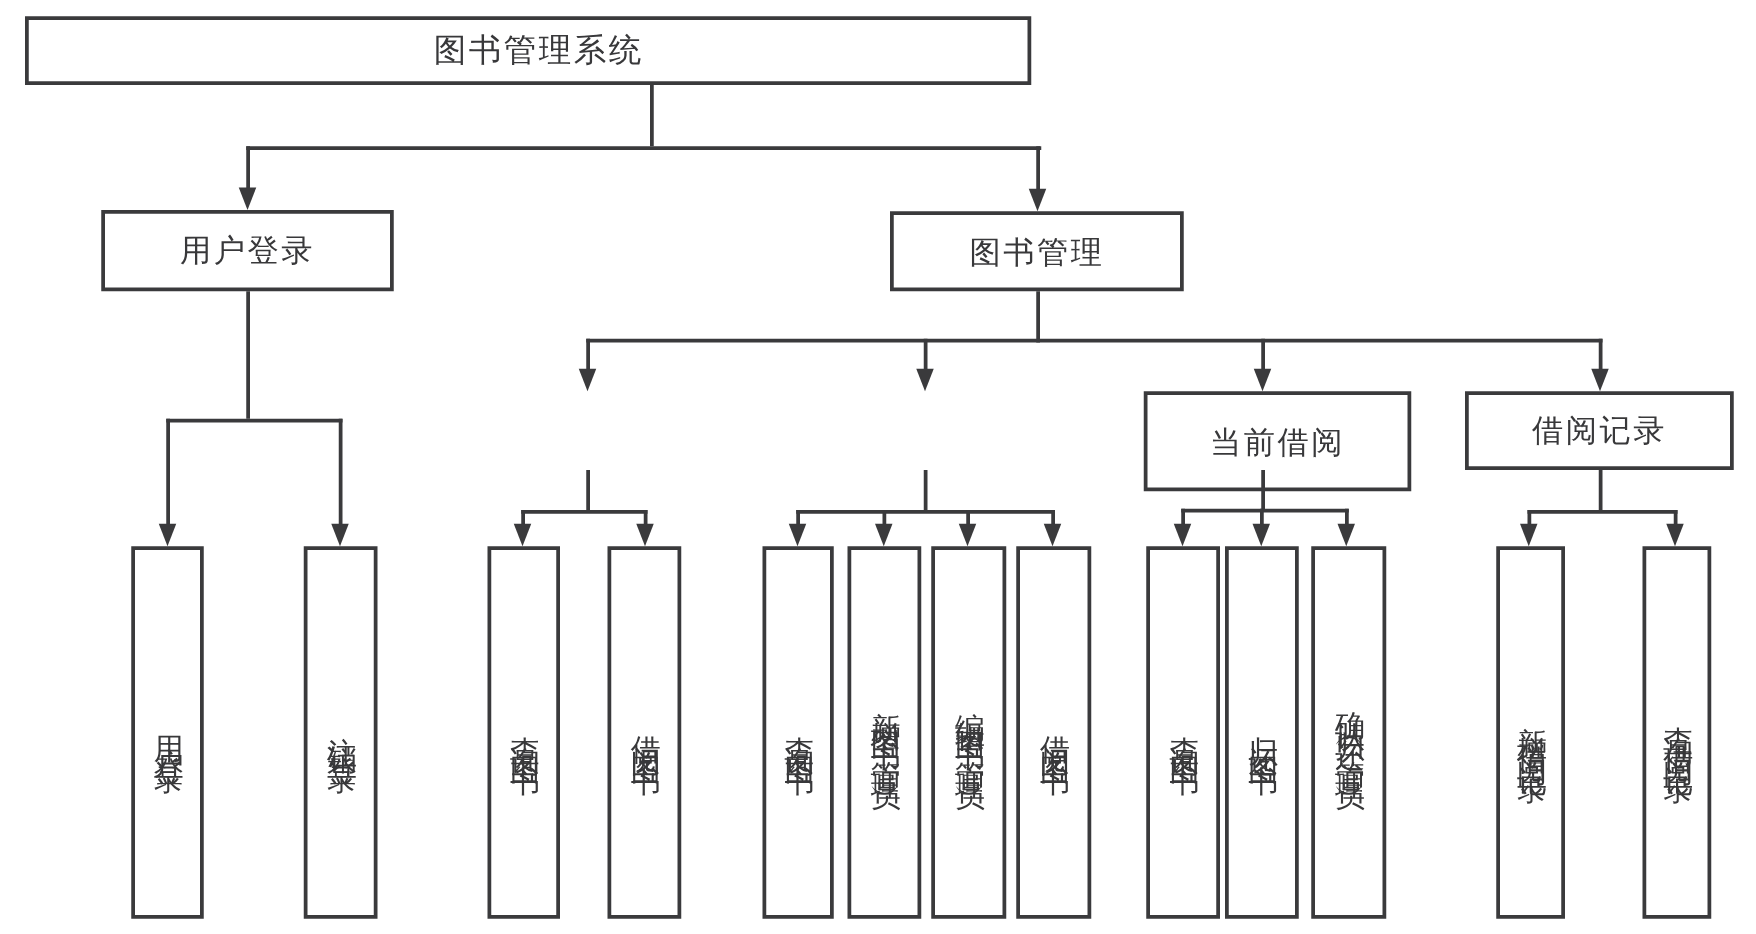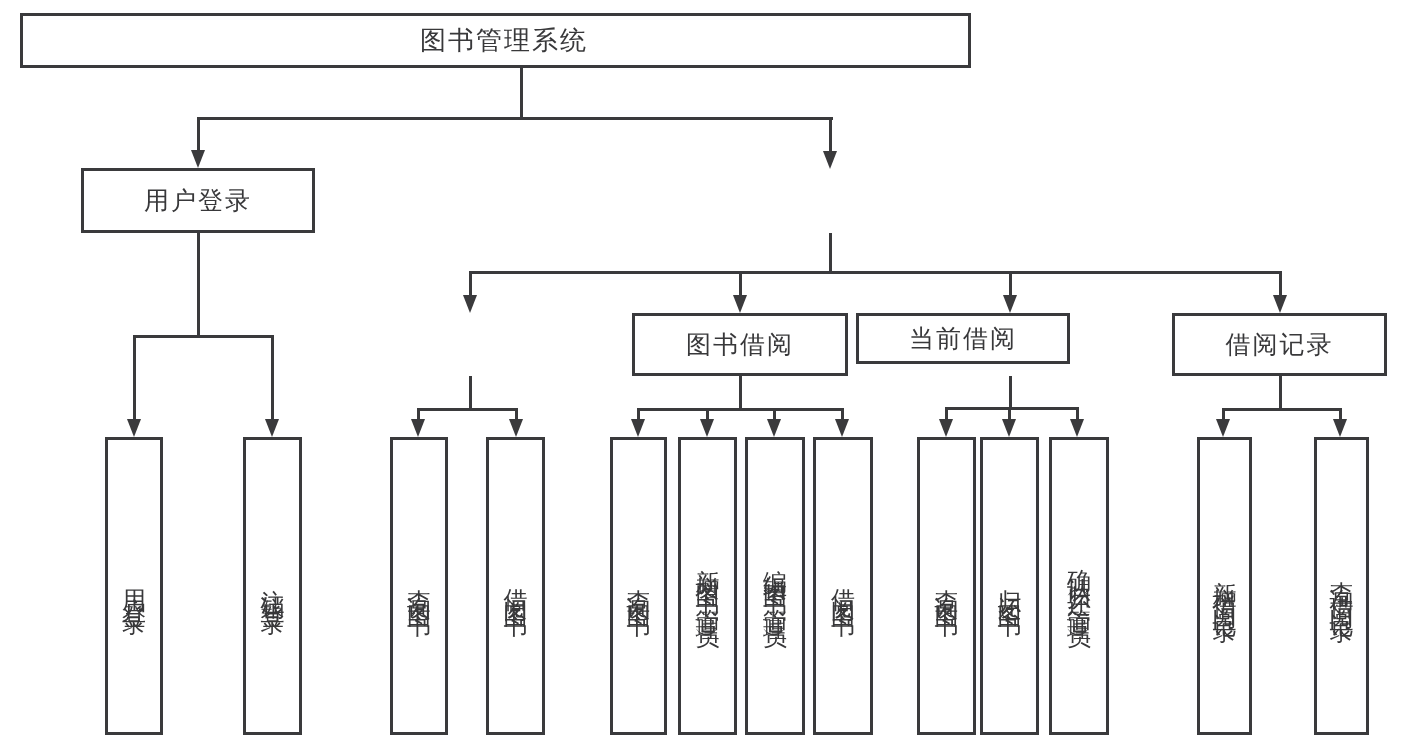--- a/index.html
+++ b/index.html
@@ -32,32 +32,32 @@
   .watermark{
     position:absolute;right:12px;bottom:5px;
     font-size:21px;letter-spacing:1px;color:#b6babe;white-space:nowrap;
   }
 </style>
 </head>
 <body>
 
 <div id="canvas">
 
-  <div class="node root" style="left:20px;top:13px;width:951px;height:55px;padding-left:17px;">
+  <div class="node root" style="left:20px;top:13px;width:805px;height:55px;padding-left:17px;">
     <span class="lbl">图书管理系统</span>
   </div>
 
   <div class="node" style="left:81px;top:168px;width:234px;height:65px;">
     <span class="lbl">用户登录</span>
   </div>
+  <div class="node" style="left:712px;top:169px;width:235px;height:64px;">
+    <span class="lbl">图书管理</span>
+  </div>
 
-  <div class="node" style="left:632px;top:313px;width:216px;height:63px;">
-    <span class="lbl">图书借阅</span>
-  </div>
-  <div class="node" style="left:856px;top:313px;width:214px;height:51px;">
+  <div class="node" style="left:915px;top:313px;width:214px;height:80px;">
     <span class="lbl">当前借阅</span>
   </div>
   <div class="node" style="left:1172px;top:313px;width:215px;height:63px;">
     <span class="lbl">借阅记录</span>
   </div>
 
   <div class="vnode" style="left:105px;top:437px;width:58px;height:298px;">
     <span class="lbl">用户登录</span>
   </div>
   <div class="vnode" style="left:243px;top:437px;width:59px;height:298px;">

